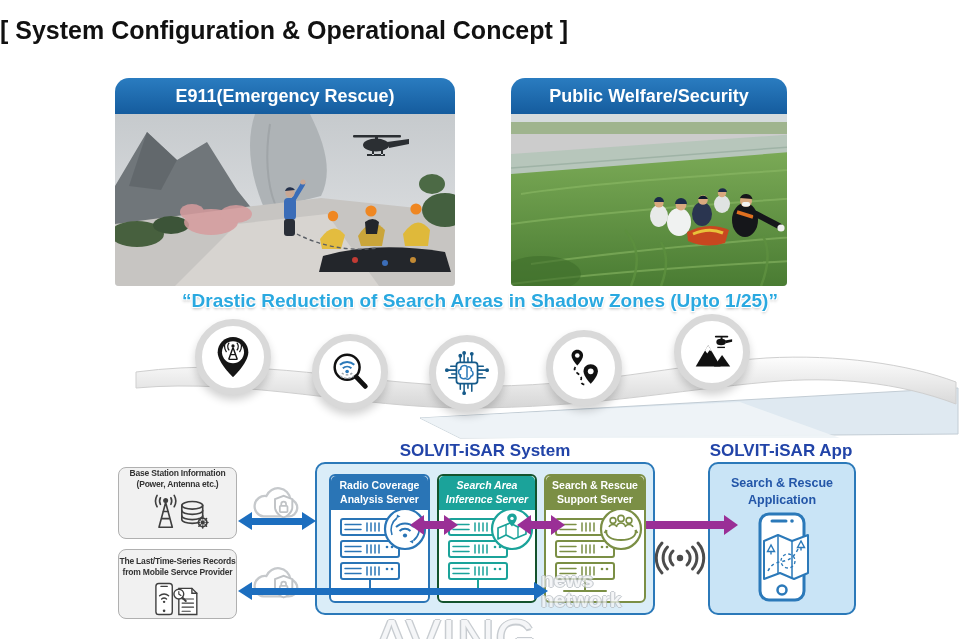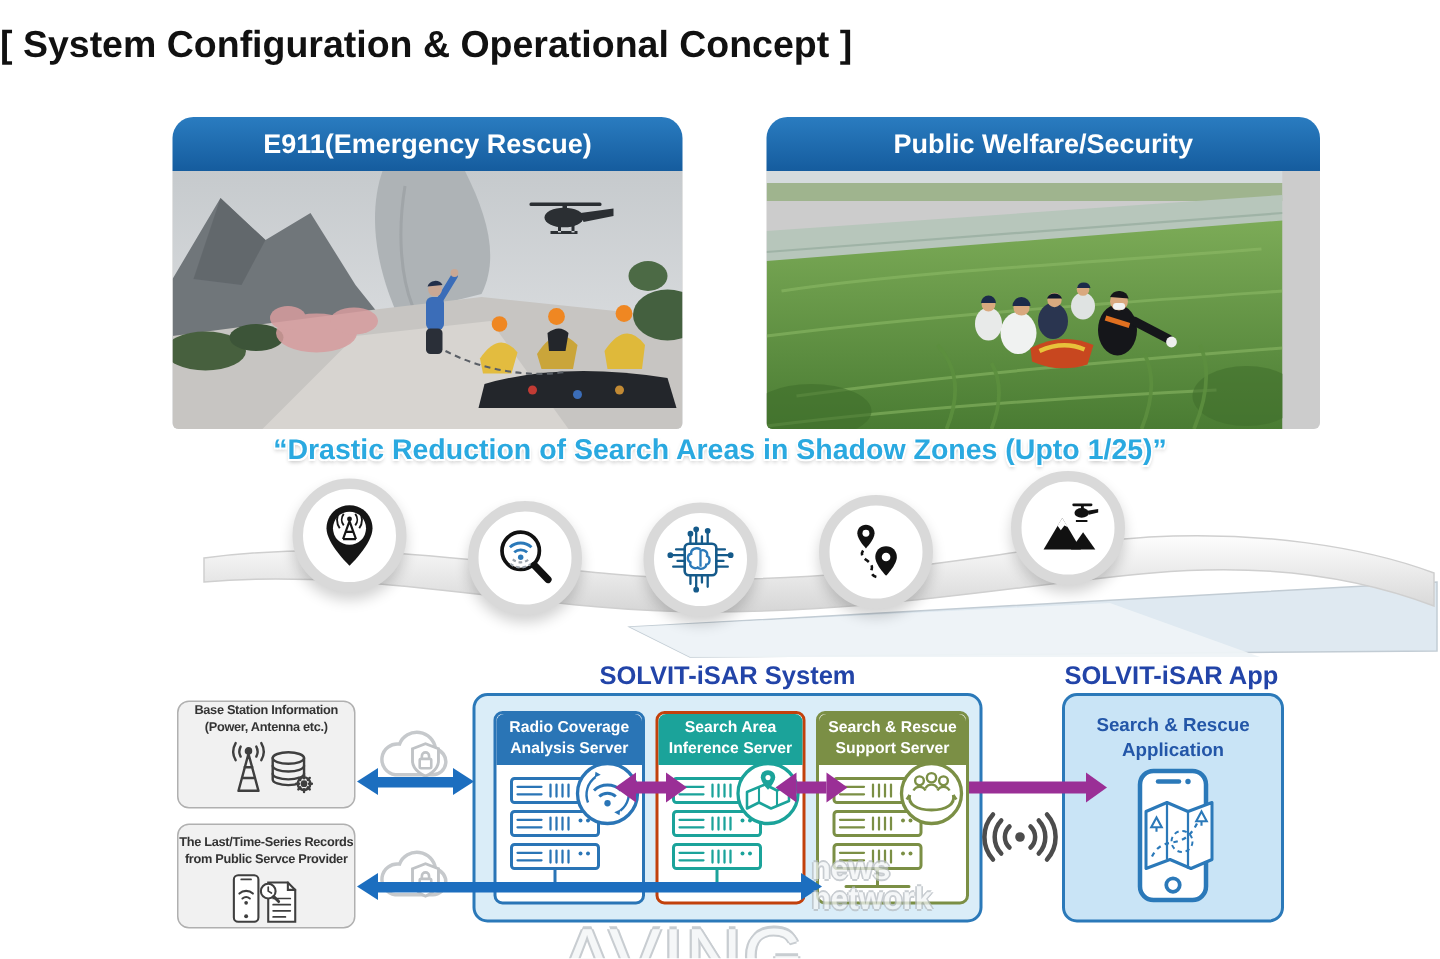--- a/index.html
+++ b/index.html
@@ -26,21 +26,21 @@
 
   .sec-title{font-size:17px;font-weight:bold;color:#2244a8;text-align:center;z-index:3;}
 
   .system-box{left:315px;top:462px;width:340px;height:153px;background:#daedf8;border:2px solid #2b79b9;border-radius:10px;box-sizing:border-box;z-index:1;}
   .app-box{left:708px;top:462px;width:148px;height:153px;background:#c9e4f6;border:2px solid #2b79b9;border-radius:10px;box-sizing:border-box;z-index:1;}
 
   .server-card{top:474px;height:129px;background:#fff;border-radius:6px;box-sizing:border-box;z-index:2;}
   .server-card .sc-header{height:34px;border-radius:5px 5px 0 0;color:#fff;font-weight:bold;font-size:10.5px;line-height:1.3;
       display:flex;flex-direction:column;align-items:center;justify-content:center;}
   .server-card.c-blue{border:2px solid #2a75b6;} .server-card.c-blue .sc-header{background:#2a75b6;}
-  .server-card.c-teal{border:2px solid #c2410c;} .server-card.c-teal .sc-header{background:#1ba39a;}
+  .server-card.c-teal{border:2px solid #14532d;font-style:italic;} .server-card.c-teal .sc-header{background:#1ba39a;}
   .server-card.c-olive{border:2px solid #7b8f45;} .server-card.c-olive .sc-header{background:#7b8f45;}
   .stack{position:absolute;left:6px;top:37px;}
   .badge{position:absolute;right:0px;top:30px;z-index:4;}
 
   .gray-box{left:118px;width:119px;background:#f1f1f1;border:1.5px solid #b0b0b0;border-radius:8px;box-sizing:border-box;
      text-align:center;z-index:2;}
   .gray-box .gb-line{font-size:8.5px;font-weight:600;color:#333;line-height:1.35;letter-spacing:-0.2px;}
   .gray-box svg{margin-top:2px;}
 
   .app-label{font-size:12.5px;font-weight:bold;color:#2356a8;text-align:center;line-height:1.35;margin-top:11px;}
@@ -122,21 +122,21 @@
           <path d="M208 142 q52 -15 122 -4 l6 20 h-132 z" fill="#23262b"></path>
           <circle cx="240" cy="146" r="3" fill="#c23b34"></circle>
           <circle cx="270" cy="149" r="3" fill="#3b6db8"></circle>
           <circle cx="298" cy="146" r="3" fill="#c28a34"></circle>
           <path d="M182 120 C205 132 235 138 262 134" stroke="#5a5f66" stroke-width="1.4" stroke-dasharray="4 3" fill="none"></path>
         </g>
       </svg>
     </div>
   </div>
 
-  <div class="abs photo-card" style="left:511px;width:369px;">
+  <div class="abs photo-card" style="left:511px;width:276px;">
     <div class="ph-header">Public Welfare/Security</div>
     <div class="ph-body">
       <svg width="344" height="172" viewBox="0 0 344 172">
         <defs>
           <linearGradient id="grass2" x1="0" y1="0" x2="0" y2="1">
             <stop offset="0" stop-color="#7cab57"></stop>
               <stop offset="1" stop-color="#4a7c33"></stop>
           </linearGradient>
         </defs>
         <rect width="344" height="18" fill="#d5dbdd"></rect>
@@ -415,21 +415,21 @@
         <path d="M43 18.5 a11 4 0 0 0 22 0 M43 24 a11 4 0 0 0 22 0"></path>
         <circle cx="65" cy="31" r="4.4" fill="#f1f1f1"></circle>
         <path d="M65 25.2 v2 M65 34.8 v2 M59.5 31 h2 M68.5 31 h2 M61 27 l1.4 1.4 M67.6 33.6 l1.4 1.4 M69 27 l-1.4 1.4 M62.4 33.6 L61 35"></path>
         <circle cx="65" cy="31" r="1.5" fill="#3f3f3f"></circle>
       </g>
     </svg>
   </div>
 
   <div class="abs gray-box" style="top:549px;height:70px;padding-top:6px;">
     <div class="gb-line">The Last/Time-Series Records</div>
-    <div class="gb-line">from Public Servce Provider</div>
+    <div class="gb-line">from Mobile Servce Provider</div>
     <svg width="78" height="36" viewBox="0 0 78 44">
       <g stroke="#3f3f3f" fill="#fff" stroke-width="1.7" stroke-linecap="round">
         <rect x="12" y="3" width="20" height="38" rx="3.5"></rect>
         <path d="M18 6.5 H26" stroke-width="1.4"></path>
         <circle cx="22" cy="36.5" r="1.6" fill="#3f3f3f" stroke="none"></circle>
         <path d="M16.5 18 a8 8 0 0 1 11 0 M19 22 a4.8 4.8 0 0 1 6 0" fill="none"></path>
         <circle cx="22" cy="25.5" r="1.5" fill="#3f3f3f" stroke="none"></circle>
         <path d="M40 9 H56 L62 15 V41 H40 Z"></path>
         <path d="M56 9 V15 H62" fill="none"></path>
         <path d="M44 22 H58 M44 27 H58 M44 32 H58 M44 37 H54" stroke-width="1.4" fill="none"></path>

